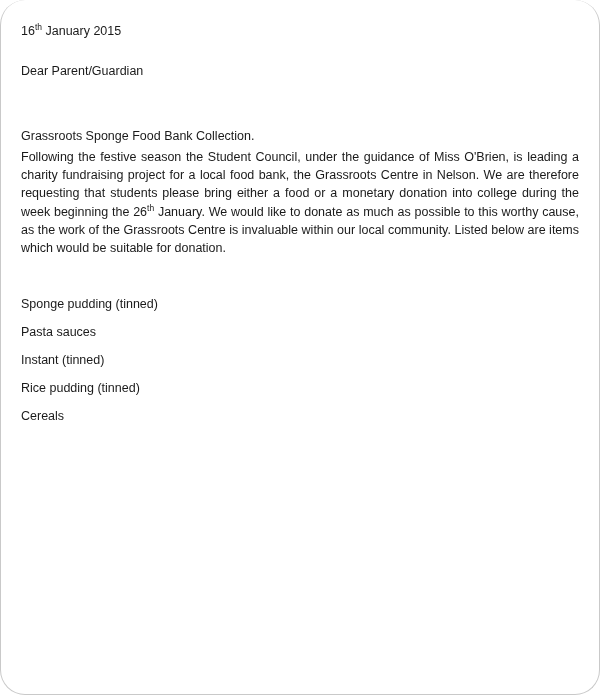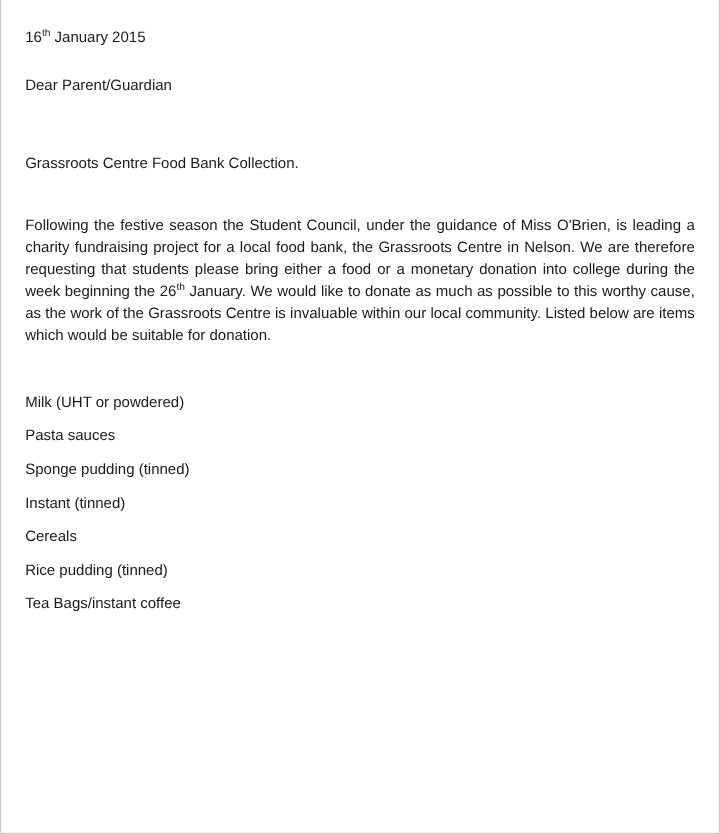--- a/index.html
+++ b/index.html
@@ -16,20 +16,21 @@
   .page {
     position: relative;
     width: 600px;
     height: 695px;
     box-sizing: border-box;
     background: #ffffff;
     border-left: 1px solid #c9c9c9;
     border-right: 1px solid #c9c9c9;
     border-bottom: 1px solid #c9c9c9;
     overflow: hidden;
+    border-radius: 25px;
   }
 
   .page-inner {
     position: absolute;
     left: 20px;
     right: 20px;
     top: 0;
   }
 
   .letter-date {
@@ -53,21 +54,21 @@
 
   .subject-line {
     font-size: 12.5px;
     line-height: 18px;
     margin-top: 47px;
   }
 
   .body-paragraph {
     font-size: 12.5px;
     line-height: 18.2px;
-    margin-top: 34px;
+    margin-top: 3px;
     text-align: justify;
     text-justify: inter-word;
     hyphens: none;
   }
 
   .items-list {
     list-style: none;
     margin: 0;
     padding: 0;
     margin-top: 38px;
@@ -82,28 +83,26 @@
 </head>
 <body>
 
 <div class="page">
   <div class="page-inner">
 
     <div class="letter-date"><span>16</span><span class="ordinal-suffix">th</span><span> January 2015</span></div>
 
     <div class="salutation">Dear Parent/Guardian</div>
 
-    <div class="subject-line">Grassroots Centre Food Bank Collection.</div>
+    <div class="subject-line">Grassroots Sponge Food Bank Collection.</div>
 
     <p class="body-paragraph"><span>Following the festive season the Student Council, under the guidance of Miss O'Brien, is leading a charity fundraising project for a local food bank, the Grassroots Centre in Nelson. We are therefore requesting that students please bring either a food or a monetary donation into college during the week beginning the </span><span>26</span><span class="ordinal-suffix">th</span><span> January. We would like to donate as much as possible to this worthy cause, as the work of the Grassroots Centre is invaluable within our local community. Listed below are items which would be suitable for donation.</span></p>
 
     <ul class="items-list">
-      <li>Milk (UHT or powdered)</li>
+      <li>Sponge pudding (tinned)</li>
       <li>Pasta sauces</li>
-      <li>Sponge pudding (tinned)</li>
       <li>Instant (tinned)</li>
+      <li>Rice pudding (tinned)</li>
       <li>Cereals</li>
-      <li>Rice pudding (tinned)</li>
-      <li>Tea Bags/instant coffee</li>
     </ul>
 
   </div>
 </div>
 
 </body></html>

